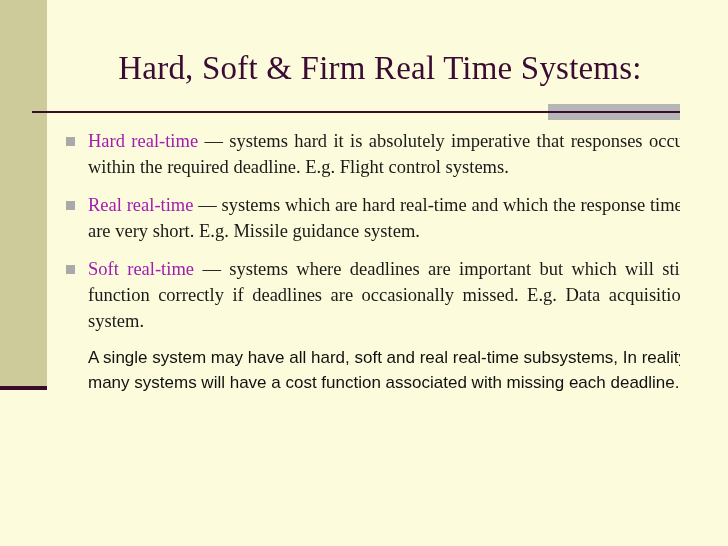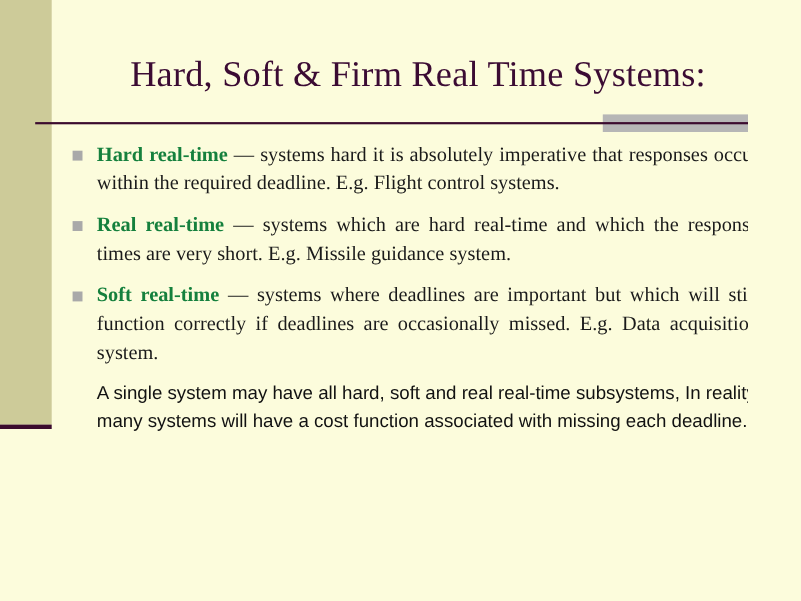--- a/index.html
+++ b/index.html
@@ -104,22 +104,21 @@
     font-size: 18.5px;
     line-height: 26px;
     color: #1a1a1a;
     text-align: justify;
     text-justify: inter-word;
   }
   .bullet-text.tight {
     word-spacing: -0.5px;
   }
   .lead {
-    color: #15803d;
-    font-weight: bold;
+    color: #a21caf;
   }
 
   .closing {
     margin-top: 6px;
     padding-left: 28px;
     font-family: "Liberation Sans", sans-serif;
     font-size: 17px;
     line-height: 24.5px;
     color: #111111;
     text-align: left;

